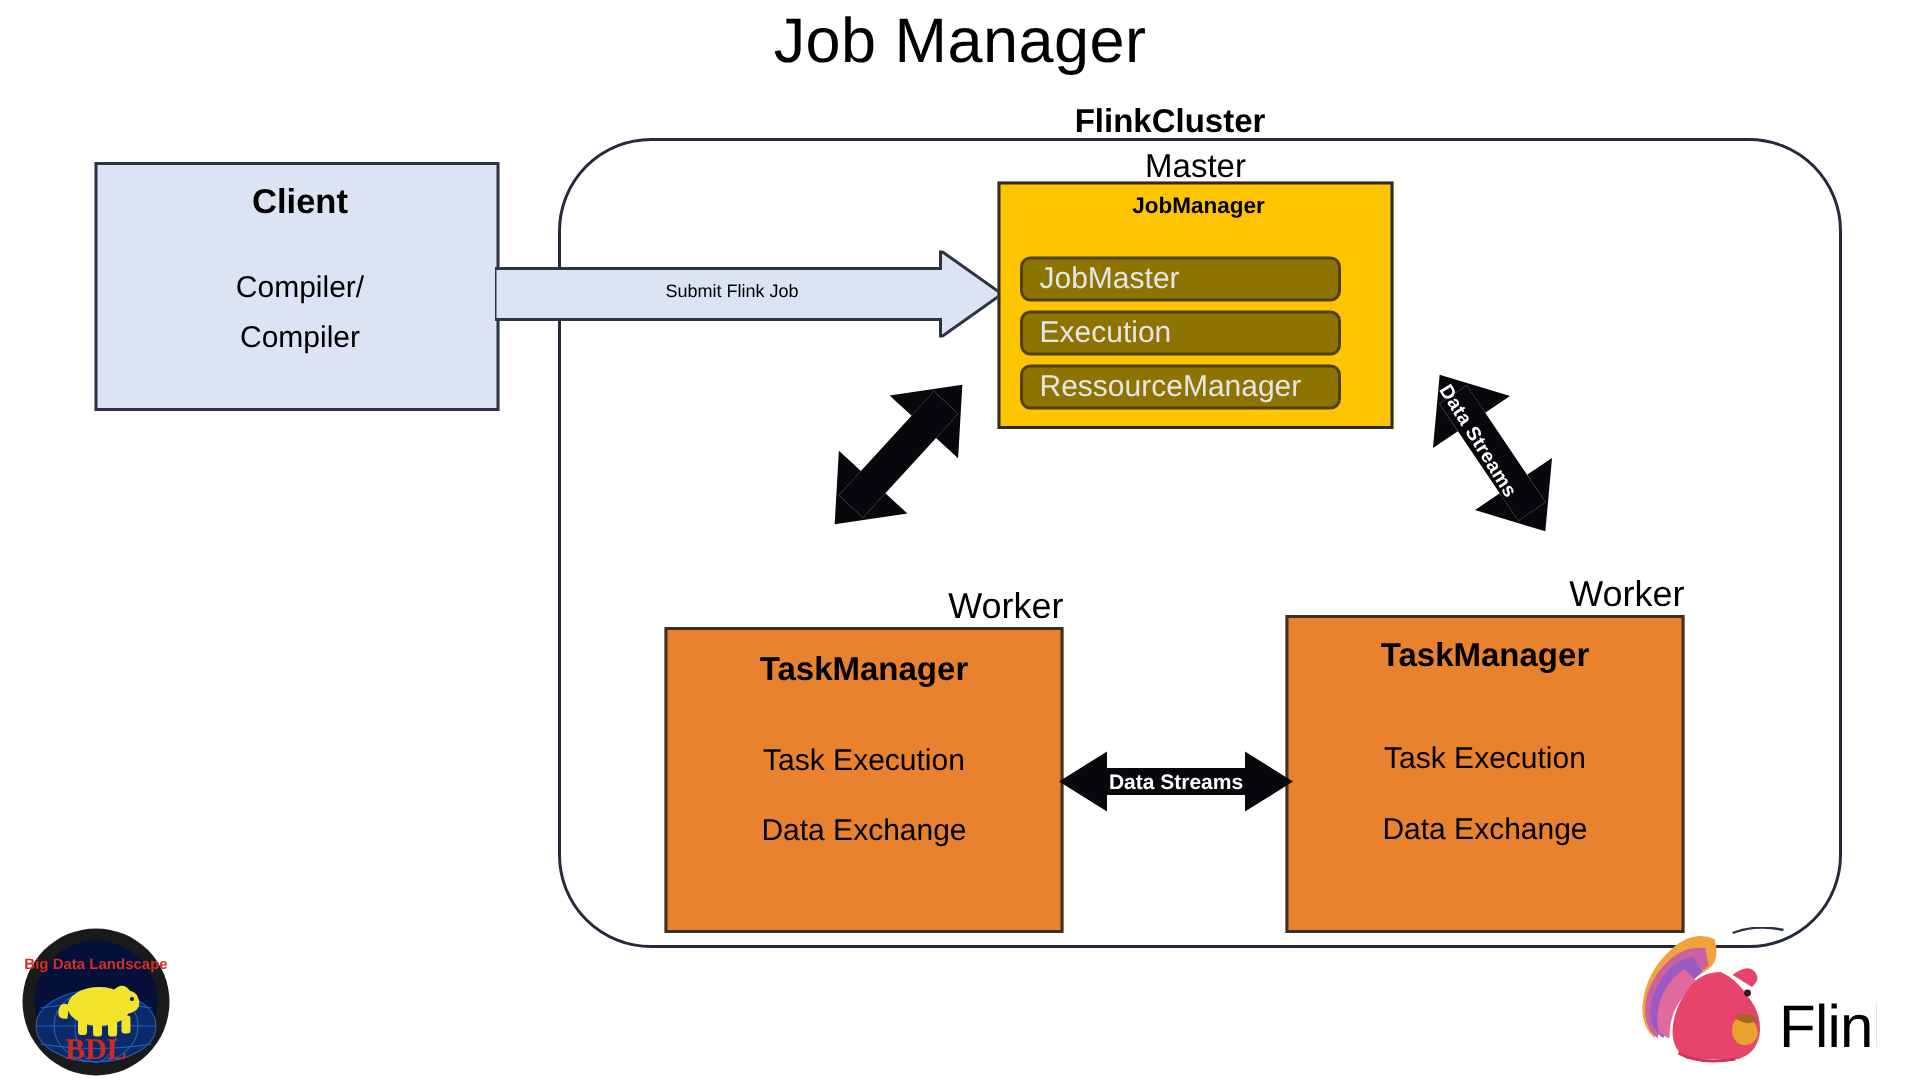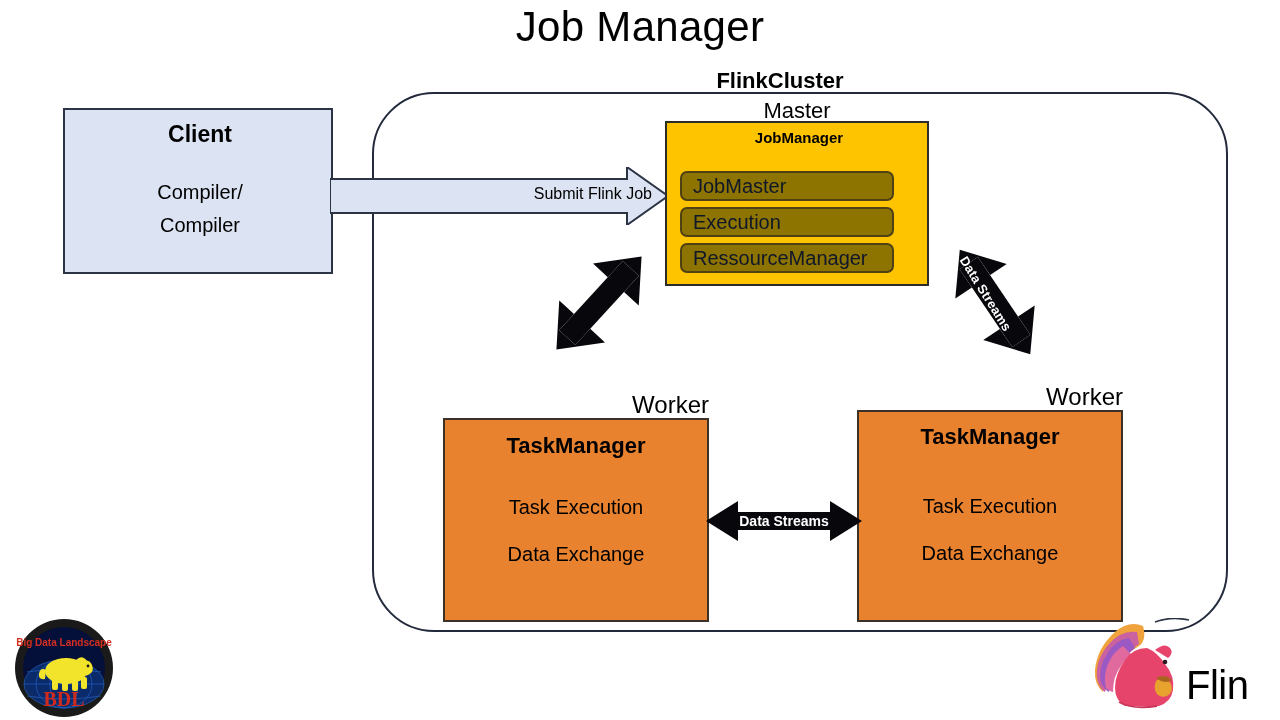--- a/index.html
+++ b/index.html
@@ -89,24 +89,23 @@
     left: 330px;
     top: 167px;
     width: 338px;
     height: 58px;
   }
   #submit-arrow-label {
     position: absolute;
     left: 338px;
     top: 179px;
     width: 300px;
-    font-size: 16px;
-    text-align: right;
+    font-size: 12px;
+    text-align: center;
     line-height: 30px;
-    margin-left: 14px;
   }
 
   
   #master-label {
     position: absolute;
     left: 665px;
     top: 98px;
     width: 264px;
     text-align: center;
     font-size: 22px;
@@ -133,21 +132,21 @@
   }
   .jm-sub {
     position: absolute;
     left: 13px;
     width: 214px;
     height: 30px;
     background: #8d7300;
     border: 2px solid #4f4113;
     border-radius: 7px;
     box-sizing: border-box;
-    color: #0f172a;
+    color: #e5e5e5;
     font-size: 20px;
     line-height: 27px;
     padding-left: 11px;
     white-space: nowrap;
   }
   #jm-sub-0 { top: 48px; }
   #jm-sub-1 { top: 84px; }
   #jm-sub-2 { top: 120px; }
 
   

